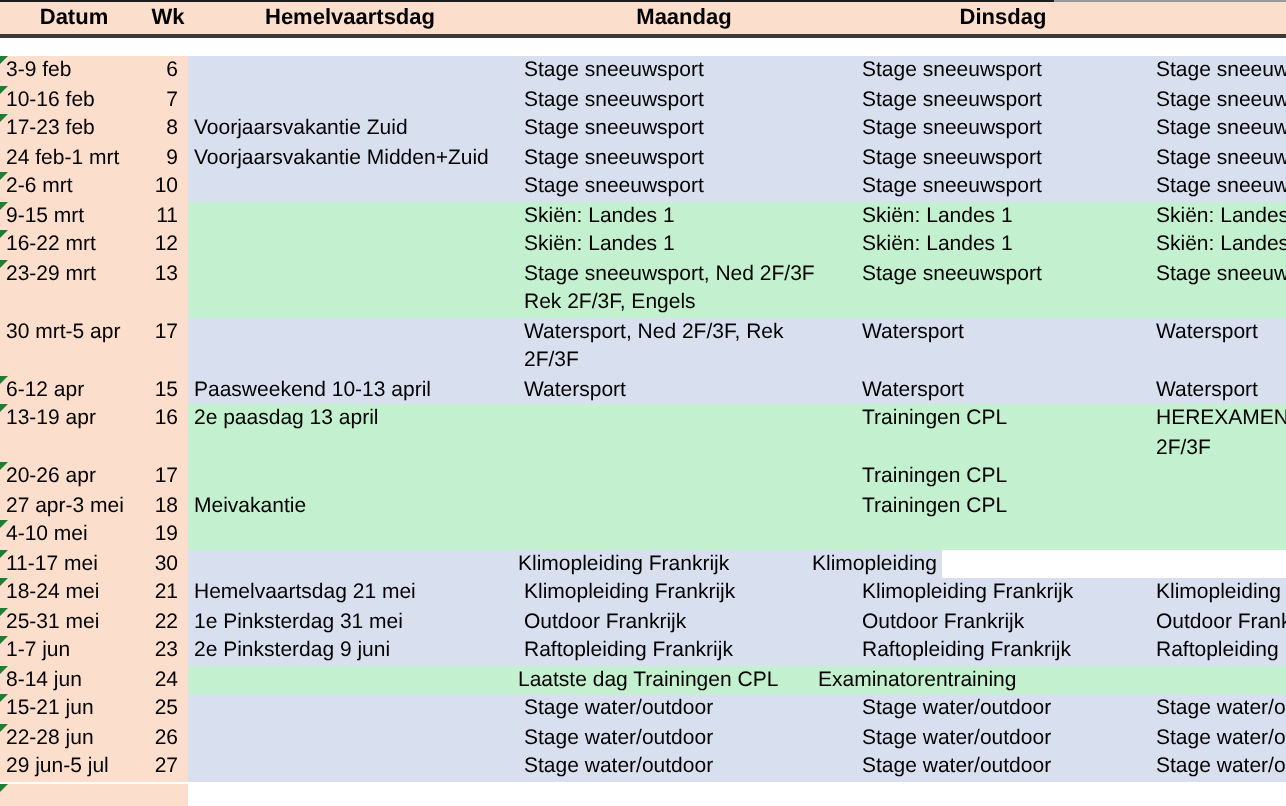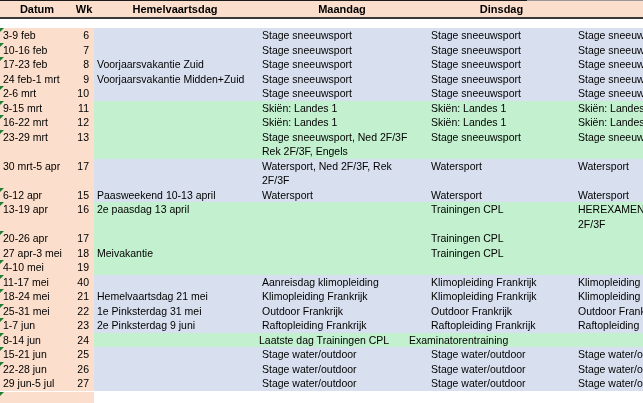--- a/index.html
+++ b/index.html
@@ -178,23 +178,22 @@
       <div class="row bg-green">
     <div class="cell c-datum"><span class="tri"></span><span>4-10 mei</span></div>
     <div class="cell c-wk">19</div>
     <div class="cell c-bijz"></div>
     <div class="cell c-ma"></div>
     <div class="cell c-di"></div>
     <div class="cell c-x"><div class="inner"></div></div>
   </div>
       <div class="row bg-blue">
     <div class="cell c-datum"><span class="tri"></span><span>11-17 mei</span></div>
-    <div class="cell c-wk">40</div>
-    <div class="cell c-bijz"></div>
-    <div class="cell c-ma">Aanreisdag klimopleiding</div>
+    <div class="cell c-wk">30</div>
+    <div class="cell c-bijz"></div>
     <div class="cell c-di">Klimopleiding Frankrijk</div>
     <div class="cell c-x"><div class="inner">Klimopleiding Frankrijk</div></div>
   </div>
       <div class="row bg-blue">
     <div class="cell c-datum"><span class="tri"></span><span>18-24 mei</span></div>
     <div class="cell c-wk">21</div>
     <div class="cell c-bijz">Hemelvaartsdag 21 mei</div>
     <div class="cell c-ma">Klimopleiding Frankrijk</div>
     <div class="cell c-di">Klimopleiding Frankrijk</div>
     <div class="cell c-x"><div class="inner">Klimopleiding Frankrijk</div></div>

